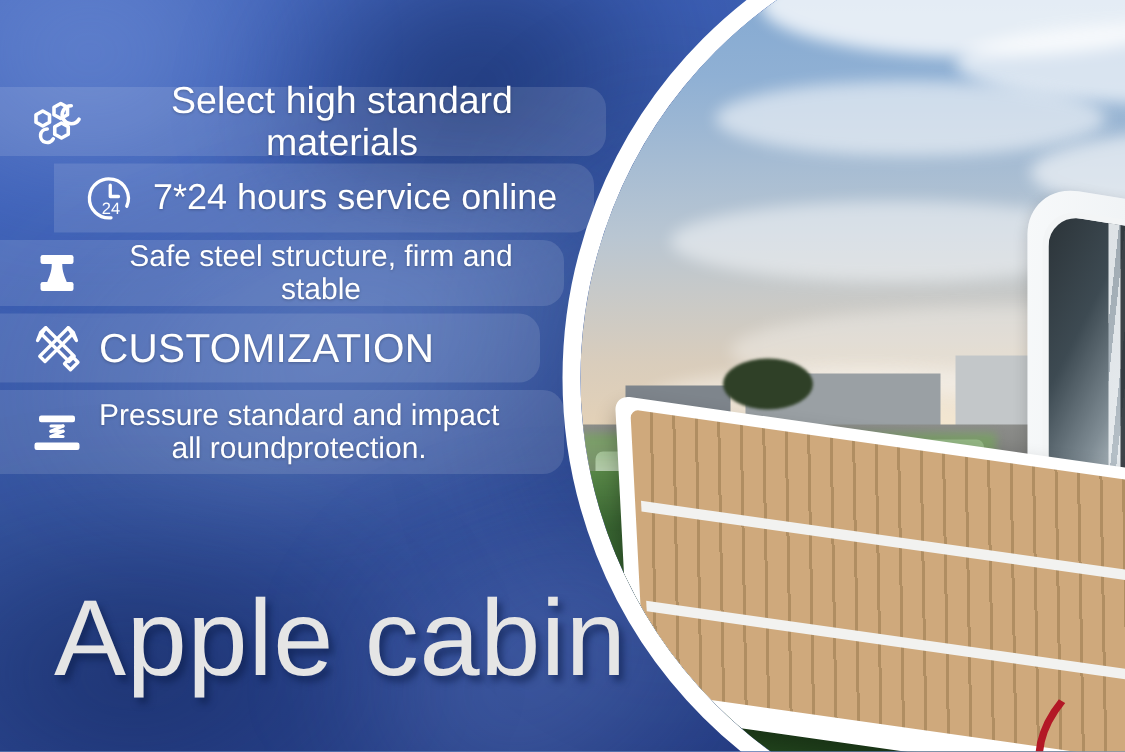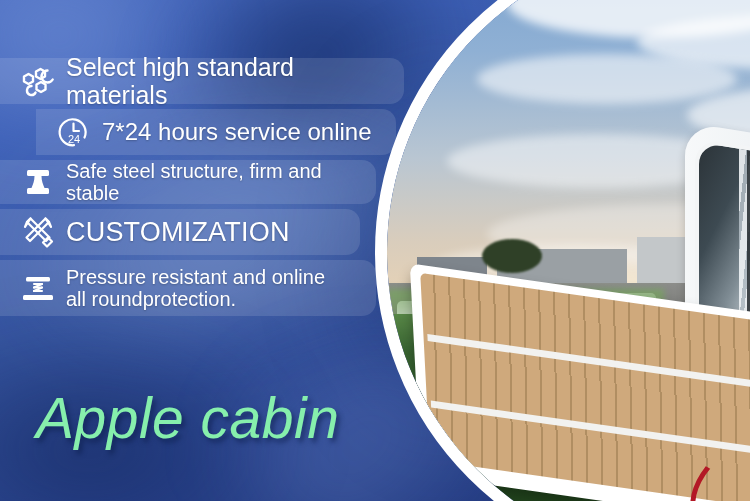--- a/index.html
+++ b/index.html
@@ -163,20 +163,21 @@
   .features{
     position:absolute;left:0;top:58px;width:400px;
   }
   .pill{
     position:relative;display:flex;align-items:center;
     background:rgba(255,255,255,.12);
     border-radius:0 14px 14px 0;
     margin-bottom:5px;
     padding:5px 14px 5px 18px;
     box-sizing:border-box;
+    text-align:center;
   }
   .pill .icon{
     flex:0 0 auto;width:40px;height:40px;margin-right:8px;
     display:flex;align-items:center;justify-content:center;
   }
   .pill .label{
     color:#ffffff;white-space:pre-line;line-height:1.12;
     text-shadow:0 1px 2px rgba(0,0,0,.25);
   }
   .p1{width:404px;height:46px;}
@@ -188,24 +189,23 @@
   .p4{width:376px;height:44px;}
   .p4 .label{font-size:20px;}
   .p5{width:376px;height:56px;}
   .p5 .label{font-size:20px;}
 
   svg.ic{display:block;}
 
   
   .title{
     position:absolute;left:36px;top:385px;
-    font-size:57px;color:#86efac;letter-spacing:.5px;
+    font-size:72px;color:#e5e5e5;letter-spacing:.5px;
     text-shadow:3px 4px 5px rgba(10,25,70,.55);
     white-space:nowrap;
-    font-style:italic;
   }
 </style>
 </head>
 <body>
 
 <div id="banner">
 
   <div class="bg-base"></div>
   <div class="bg-blob blob-b"></div>
   <div class="bg-blob blob-a"></div>
@@ -320,21 +320,21 @@
           <rect x="2" y="23" width="30" height="5" rx="1.5"></rect>
           <g stroke="#ffffff" stroke-width="2.1" stroke-linecap="round" fill="none">
             <path d="M13 12 L21 12"></path>
             <path d="M21 12 L13 15.5"></path>
             <path d="M13 15.5 L21 15.5"></path>
             <path d="M21 15.5 L13 19"></path>
             <path d="M13 19 L21 19"></path>
           </g>
         </svg>
       </span>
-      <span class="label">Pressure resistant and online
+      <span class="label">Pressure standard and impact
 all roundprotection.</span>
     </div>
 
   </div>
 
   <div class="title">Apple cabin</div>
 
 </div>
 
 </body></html>

